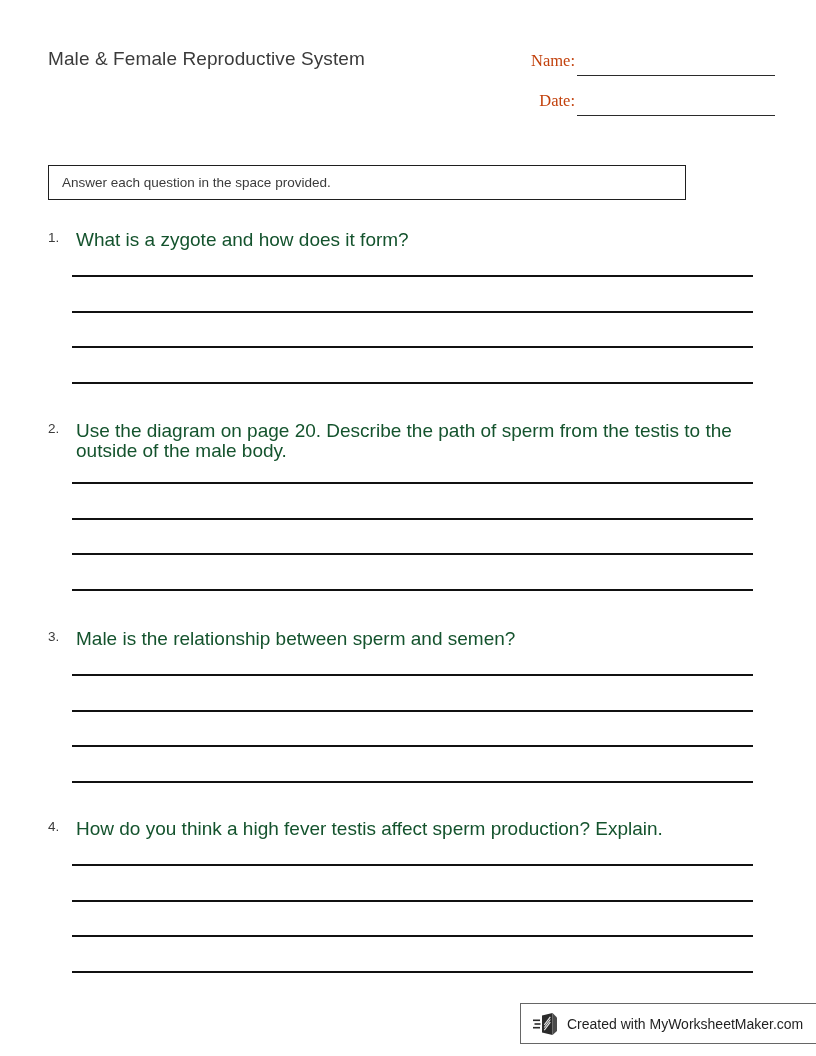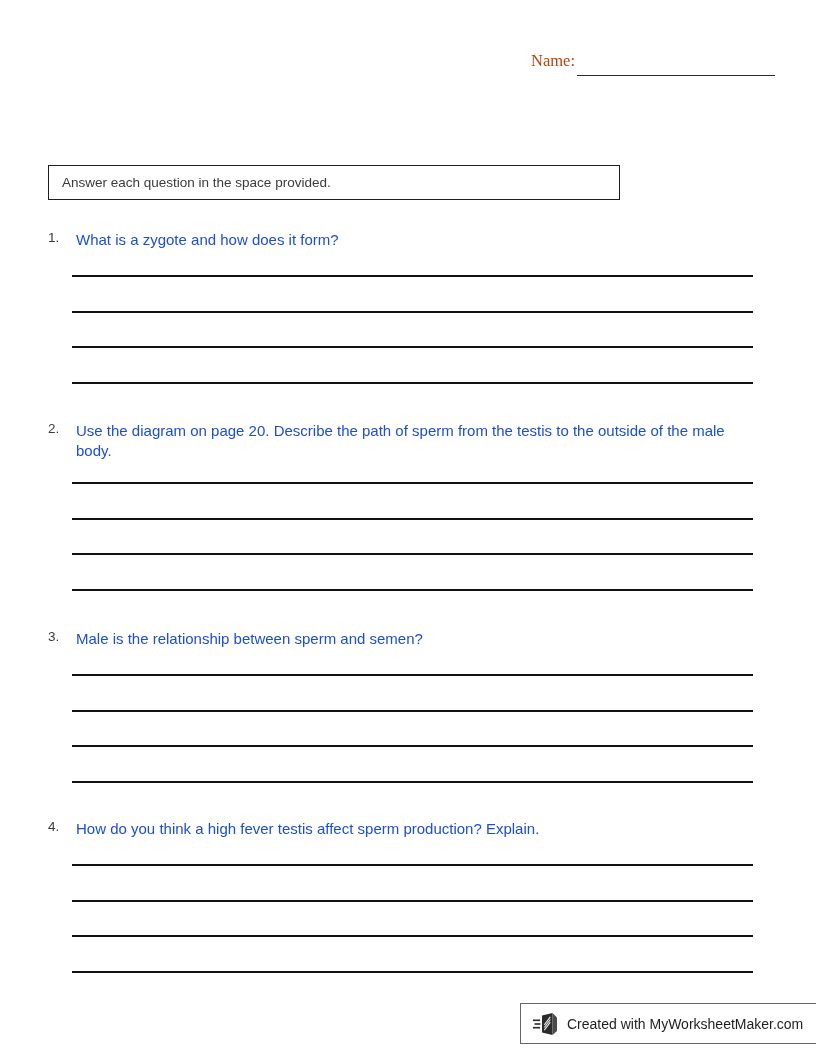--- a/index.html
+++ b/index.html
@@ -62,21 +62,21 @@
     top: 28px;
     height: 0;
     border-bottom: 1.4px solid #2b2b2b;
   }
 
   
   .directions-box {
     position: absolute;
     left: 48px;
     top: 165px;
-    width: 572px;
+    width: 638px;
     height: 35px;
     border: 1.3px solid #1f1f1f;
     box-sizing: border-box;
     background: #fff;
   }
   .directions-text {
     position: absolute;
     left: 13px;
     top: 9px;
     font-size: 13.5px;
@@ -97,23 +97,23 @@
   .q-num {
     position: absolute;
     left: 0;
     top: 0;
     width: 20px;
     text-align: left;
     font-size: 13.5px;
     color: #3b3b3b;
   }
   .q-text {
-    font-size: 15px;
+    font-size: 19px;
     line-height: 20px;
-    color: #1d4ed8;
+    color: #14532d;
     display: block;
     padding-right: 18px;
   }
 
   .answer-lines {
     position: relative;
     margin-left: 24px;
   }
   .ans-line {
     height: 0;
@@ -150,24 +150,29 @@
     font-size: 14px;
     color: #1f1f1f;
     white-space: nowrap;
   }
 </style>
 </head>
 <body>
 
 <div class="page">
 
+  <div class="worksheet-title">Male &amp; Female Reproductive System</div>
 
   <div class="namedate">
     <div class="nd-row">
       <span class="nd-label">Name:</span>
+      <div class="nd-line"></div>
+    </div>
+    <div class="nd-row">
+      <span class="nd-label">Date:</span>
       <div class="nd-line"></div>
     </div>
   </div>
 
   <div class="directions-box">
     <span class="directions-text">Answer each question in the space provided.</span>
   </div>
 
   <div class="question" style="top:230px;">
     <div class="q-head">

